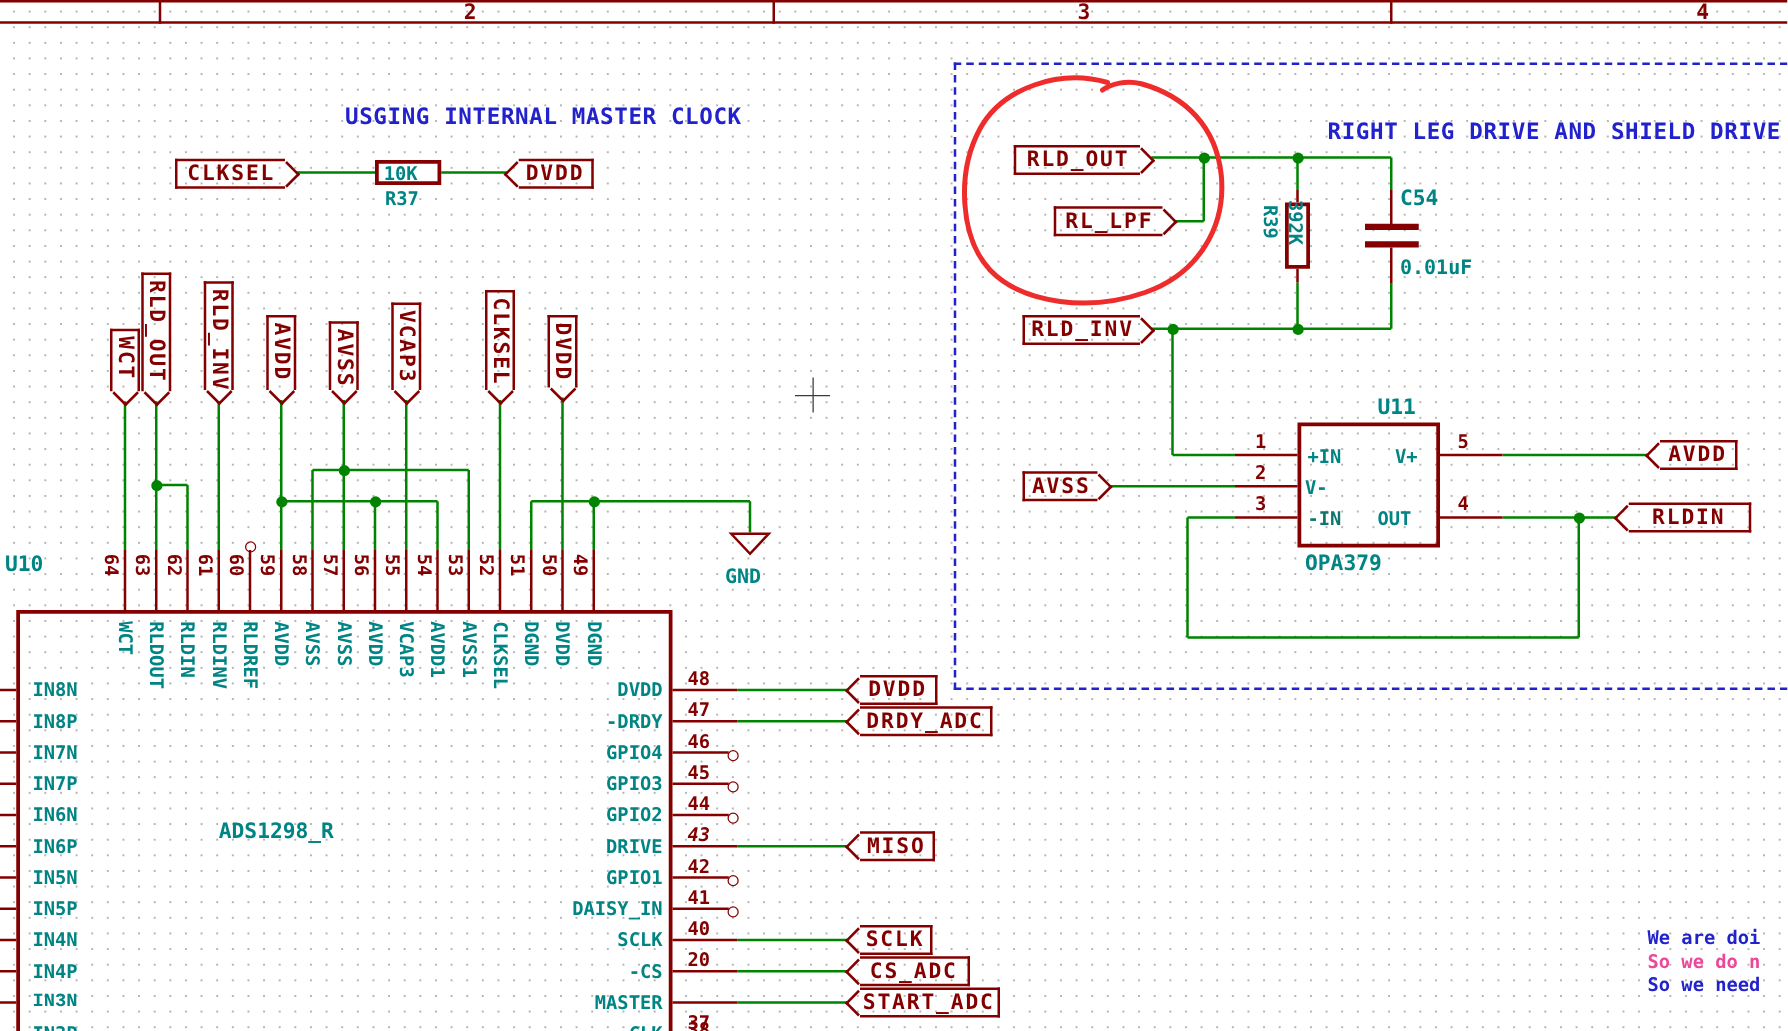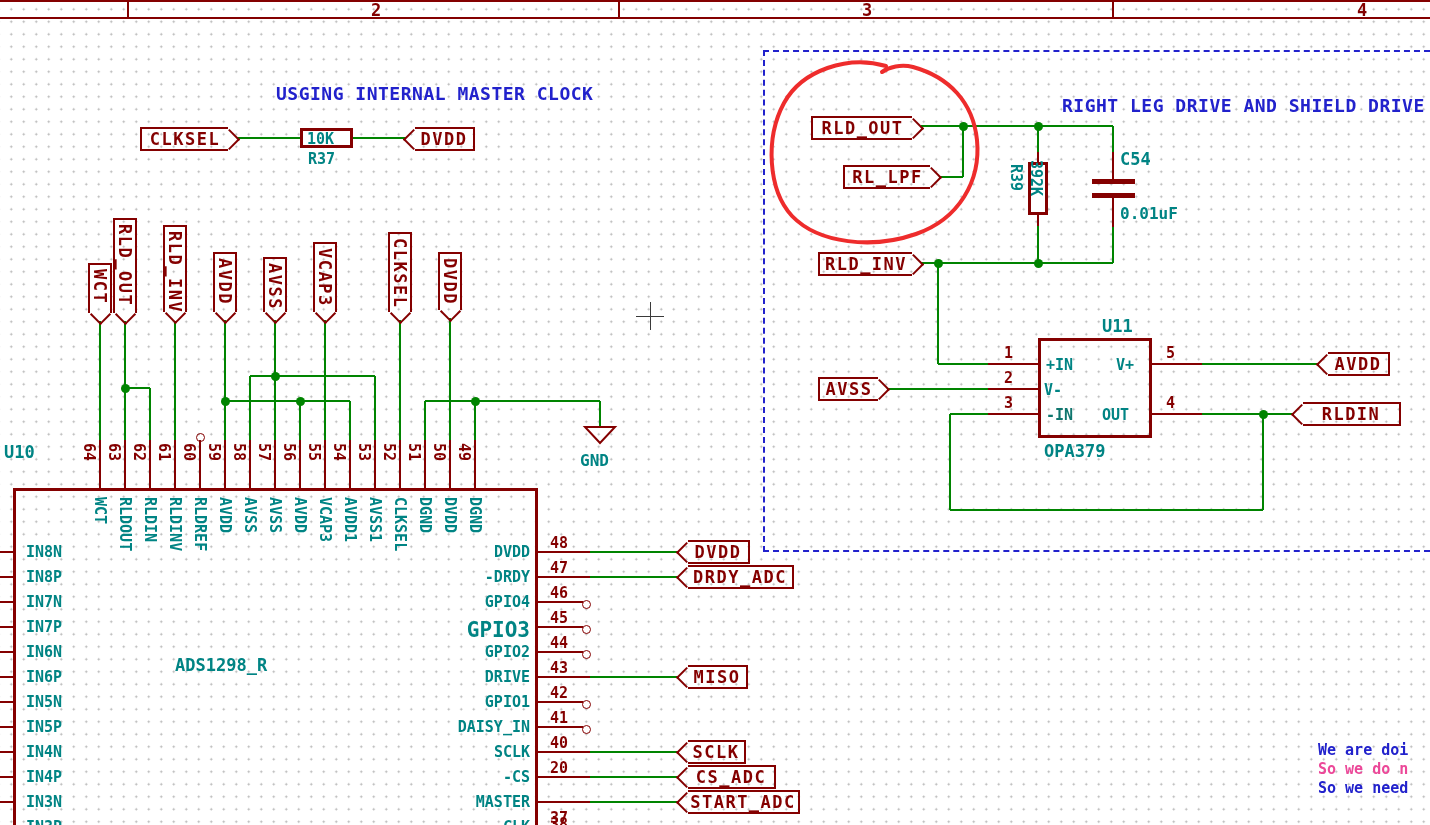--- a/index.html
+++ b/index.html
@@ -249,33 +249,33 @@
     <div class="txt" style="left: 26px; top: 543px; color: rgb(0, 132, 132); font-size: 15px;">IN8N</div>
     <div class="txt" style="left: 26px; top: 568px; color: rgb(0, 132, 132); font-size: 15px;">IN8P</div>
     <div class="txt" style="left: 26px; top: 593px; color: rgb(0, 132, 132); font-size: 15px;">IN7N</div>
     <div class="txt" style="left: 26px; top: 618px; color: rgb(0, 132, 132); font-size: 15px;">IN7P</div>
     <div class="txt" style="left: 26px; top: 643px; color: rgb(0, 132, 132); font-size: 15px;">IN6N</div>
     <div class="txt" style="left: 26px; top: 668px; color: rgb(0, 132, 132); font-size: 15px;">IN6P</div>
     <div class="txt" style="left: 26px; top: 693px; color: rgb(0, 132, 132); font-size: 15px;">IN5N</div>
     <div class="txt" style="left: 26px; top: 718px; color: rgb(0, 132, 132); font-size: 15px;">IN5P</div>
     <div class="txt" style="left: 26px; top: 743px; color: rgb(0, 132, 132); font-size: 15px;">IN4N</div>
     <div class="txt" style="left: 26px; top: 768px; color: rgb(0, 132, 132); font-size: 15px;">IN4P</div>
-    <div class="txt" style="left: 26px; top: 793px; color: rgb(0, 132, 132); font-size: 15px;">IN3N</div>
+    <div class="txt" style="left: 26px; top: 793px; color: rgb(0, 132, 132); font-size: 15px; font-family: Liberation Mono, monospace;">IN3N</div>
     <div class="txt" style="left: 26px; top: 818px; color: rgb(0, 132, 132); font-size: 15px;">IN3P</div>
     <div class="txt" style="left: 550px; top: 534px; color: rgb(132, 0, 0); font-size: 15px;">48</div>
     <div class="txt" style="left: 408px; top: 543px; width: 122px; text-align: right; color: rgb(0, 132, 132); font-size: 15px;">DVDD</div>
     <div class="txt" style="left: 550px; top: 559px; color: rgb(132, 0, 0); font-size: 15px;">47</div>
     <div class="txt" style="left: 408px; top: 568px; width: 122px; text-align: right; color: rgb(0, 132, 132); font-size: 15px;">-DRDY</div>
     <div class="txt" style="left: 550px; top: 584px; color: rgb(132, 0, 0); font-size: 15px;">46</div>
     <div class="txt" style="left: 408px; top: 593px; width: 122px; text-align: right; color: rgb(0, 132, 132); font-size: 15px;">GPIO4</div>
     <div class="txt" style="left: 550px; top: 609px; color: rgb(132, 0, 0); font-size: 15px;">45</div>
-    <div class="txt" style="left: 408px; top: 618px; width: 122px; text-align: right; color: rgb(0, 132, 132); font-size: 21px;">GPIO3</div>
+    <div class="txt" style="left: 408px; top: 618px; width: 122px; text-align: right; color: rgb(0, 132, 132); font-size: 15px;">GPIO3</div>
     <div class="txt" style="left: 550px; top: 634px; color: rgb(132, 0, 0); font-size: 15px;">44</div>
     <div class="txt" style="left: 408px; top: 643px; width: 122px; text-align: right; color: rgb(0, 132, 132); font-size: 15px;">GPIO2</div>
-    <div class="txt" style="left: 550px; top: 659px; color: rgb(132, 0, 0); font-size: 15px;">43</div>
+    <div class="txt" style="left: 550px; top: 659px; color: rgb(132, 0, 0); font-size: 15px; font-style: italic;">43</div>
     <div class="txt" style="left: 408px; top: 668px; width: 122px; text-align: right; color: rgb(0, 132, 132); font-size: 15px;">DRIVE</div>
     <div class="txt" style="left: 550px; top: 684px; color: rgb(132, 0, 0); font-size: 15px;">42</div>
     <div class="txt" style="left: 408px; top: 693px; width: 122px; text-align: right; color: rgb(0, 132, 132); font-size: 15px;">GPIO1</div>
     <div class="txt" style="left: 550px; top: 709px; color: rgb(132, 0, 0); font-size: 15px;">41</div>
     <div class="txt" style="left: 408px; top: 718px; width: 122px; text-align: right; color: rgb(0, 132, 132); font-size: 15px;">DAISY_IN</div>
     <div class="txt" style="left: 550px; top: 734px; color: rgb(132, 0, 0); font-size: 15px;">40</div>
     <div class="txt" style="left: 408px; top: 743px; width: 122px; text-align: right; color: rgb(0, 132, 132); font-size: 15px;">SCLK</div>
     <div class="txt" style="left: 550px; top: 759px; color: rgb(132, 0, 0); font-size: 15px;">20</div>
     <div class="txt" style="left: 408px; top: 768px; width: 122px; text-align: right; color: rgb(0, 132, 132); font-size: 15px;">-CS</div>
     <div class="txt" style="left: 550px; top: 784px; color: rgb(132, 0, 0); font-size: 15px; margin-top: 31px;">38</div>

